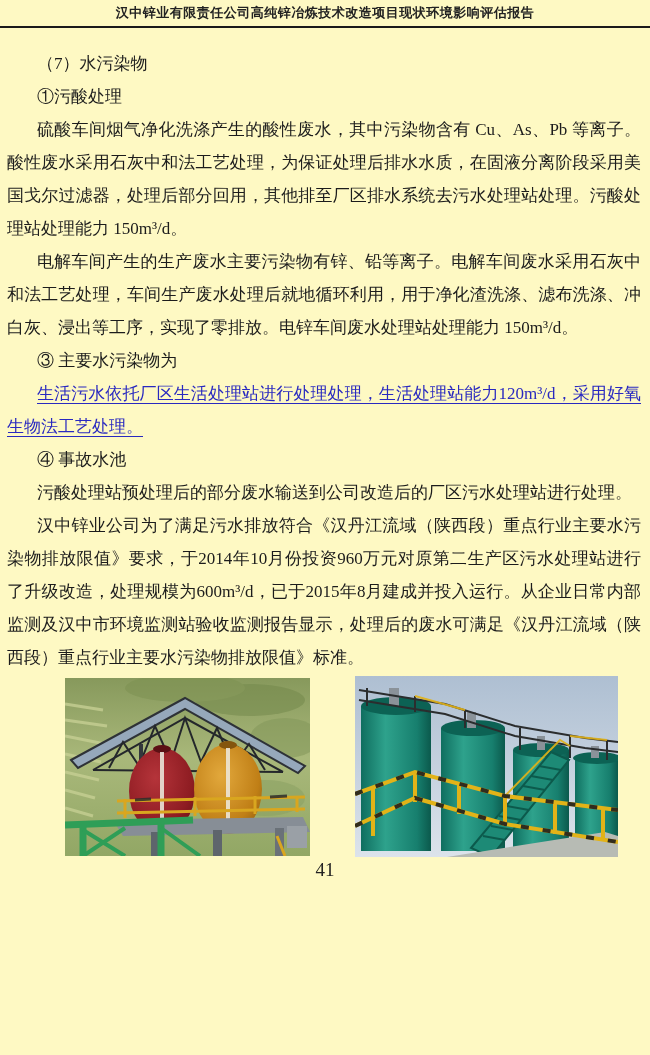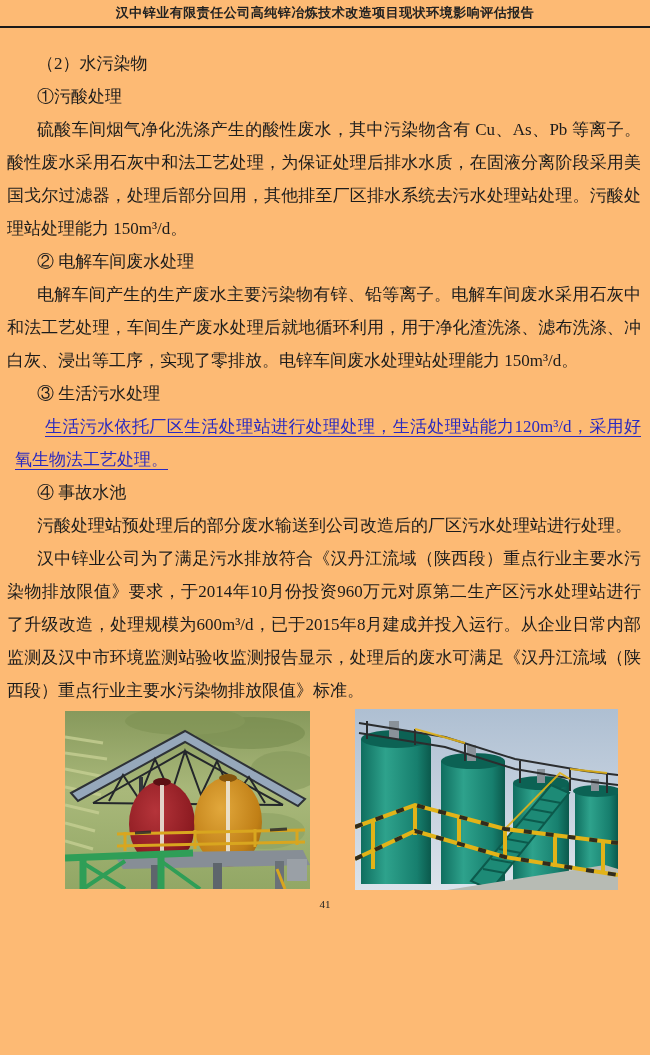--- a/index.html
+++ b/index.html
@@ -1,58 +1,56 @@
 <!DOCTYPE html>
 <html lang="zh" style="--link-blue: #2929c0; --header-rule: #1a1a1a; --photo-teal-tank: #1f8f7a; --photo-safety-yellow: #e2b318; --photo-red-tank: #8e1c22; --photo-amber-tank: #c07f16; --photo-green-truss: #2f9e57;"><head>
 <meta charset="utf-8">
 <style>
   html,body { margin:0; padding:0; background:#ffffff; }
   .page {
     position:relative; width:650px; height:1055px; overflow:hidden;
-    background:#fdba74; color:#1c1c1c;
+    background:#fef9c3; color:#1c1c1c;
     font-family:"Liberation Serif","DejaVu Serif",serif;
   }
   .header-title {
     padding-top:4px; text-align:center;
     font-size:13px; font-weight:bold; letter-spacing:0.5px; color:#222;
   }
   .header-rule { border:0; border-top:2px solid #1a1a1a; margin:4px 0 0 0; }
   .content {
     padding:19px 9px 0 7px;
     font-size:17px; line-height:33px;
     text-align:justify; text-justify:inter-ideograph;
   }
   .para { margin:0; text-indent:30px; }
   .para.blue {
     color:var(--link-blue,#2929c0);
     text-decoration:underline;
     text-decoration-color:var(--link-blue,#2929c0);
     text-underline-offset:4px;
-    margin-left:8px;
   }
   .photos { display:flex; align-items:flex-start; margin:4px 0 0 65px; }
   .photo { display:block; line-height:0; }
   .photo-right { margin-left:45px; margin-top:-2px; }
-  .footer { margin-top:8px; text-align:center; font-size:11px; color:#222; }
+  .footer { margin-top:2px; text-align:center; font-size:19px; color:#222; }
 </style>
 </head>
 <body>
 
 <div class="page">
 
   <div class="header-title">汉中锌业有限责任公司高纯锌冶炼技术改造项目现状环境影响评估报告</div>
   <hr class="header-rule">
 
   <div class="content">
-    <p class="para">（2）水污染物</p>
+    <p class="para">（7）水污染物</p>
     <p class="para">①污酸处理</p>
     <p class="para">硫酸车间烟气净化洗涤产生的酸性废水，其中污染物含有 Cu、As、Pb 等离子。酸性废水采用石灰中和法工艺处理，为保证处理后排水水质，在固液分离阶段采用美国戈尔过滤器，处理后部分回用，其他排至厂区排水系统去污水处理站处理。污酸处理站处理能力 150m³/d。</p>
-    <p class="para">② 电解车间废水处理</p>
     <p class="para">电解车间产生的生产废水主要污染物有锌、铅等离子。电解车间废水采用石灰中和法工艺处理，车间生产废水处理后就地循环利用，用于净化渣洗涤、滤布洗涤、冲白灰、浸出等工序，实现了零排放。电锌车间废水处理站处理能力 150m³/d。</p>
-    <p class="para">③ 生活污水处理</p>
+    <p class="para">③ 主要水污染物为</p>
     <p class="para blue">生活污水依托厂区生活处理站进行处理处理，生活处理站能力120m³/d，采用好氧生物法工艺处理。</p>
     <p class="para">④ 事故水池</p>
     <p class="para">污酸处理站预处理后的部分废水输送到公司改造后的厂区污水处理站进行处理。</p>
     <p class="para">汉中锌业公司为了满足污水排放符合《汉丹江流域（陕西段）重点行业主要水污染物排放限值》要求，于2014年10月份投资960万元对原第二生产区污水处理站进行了升级改造，处理规模为600m³/d，已于2015年8月建成并投入运行。从企业日常内部监测及汉中市环境监测站验收监测报告显示，处理后的废水可满足《汉丹江流域（陕西段）重点行业主要水污染物排放限值》标准。</p>
   </div>
 
   <div class="photos">
 
     <div class="photo photo-left" aria-label="storage-tanks-under-canopy-photo">
       <svg width="245" height="178" viewBox="0 0 245 178">

